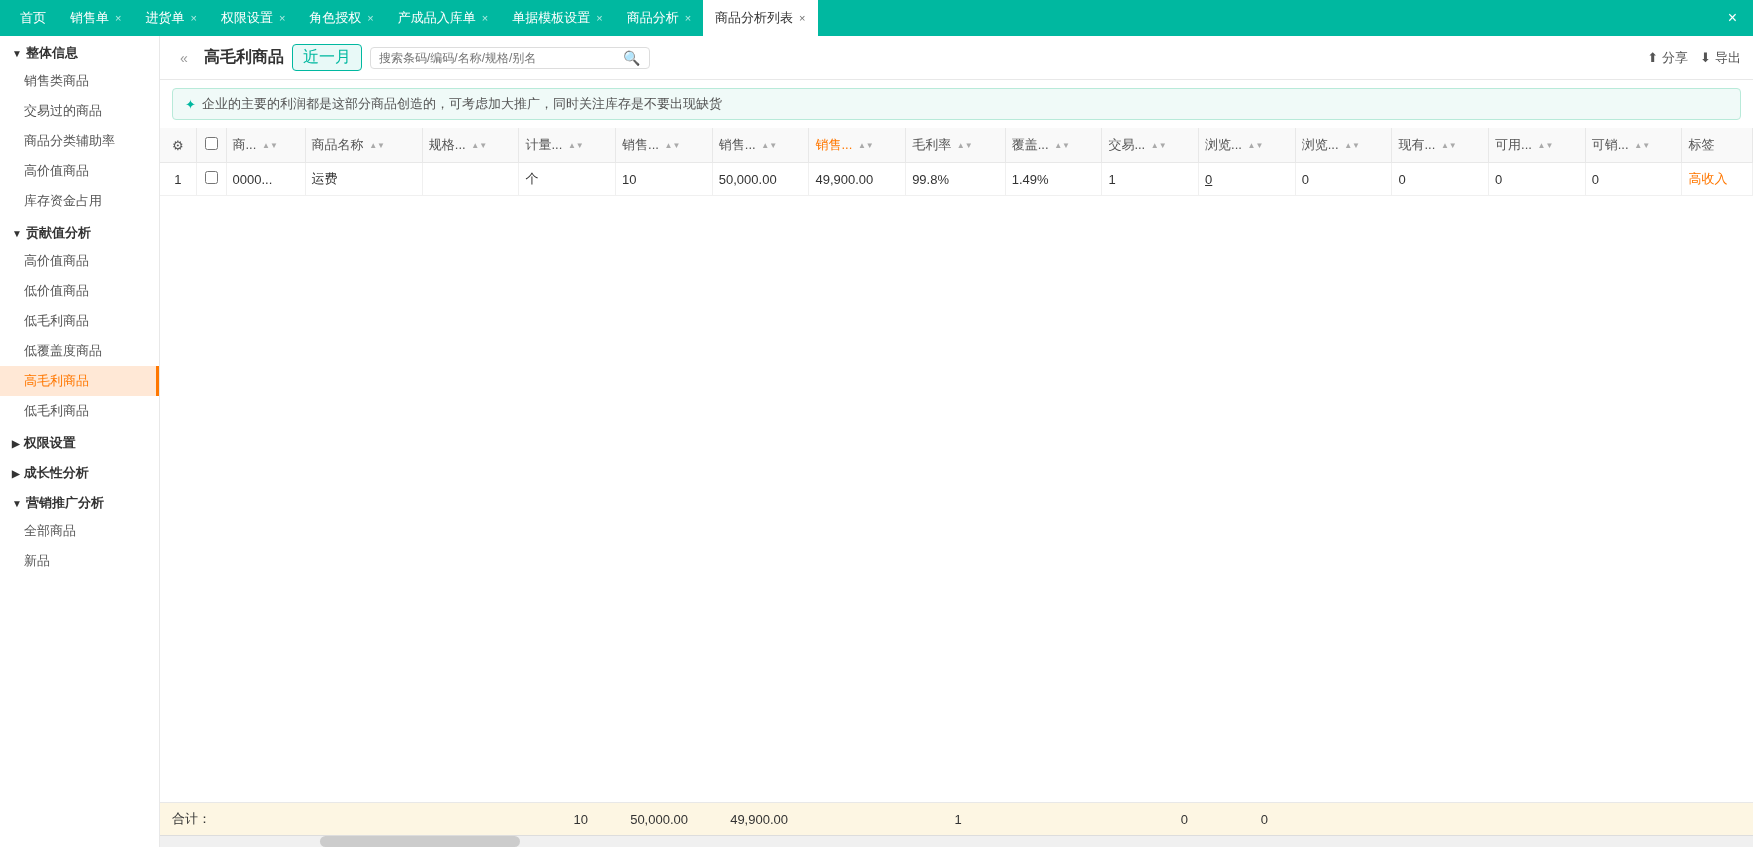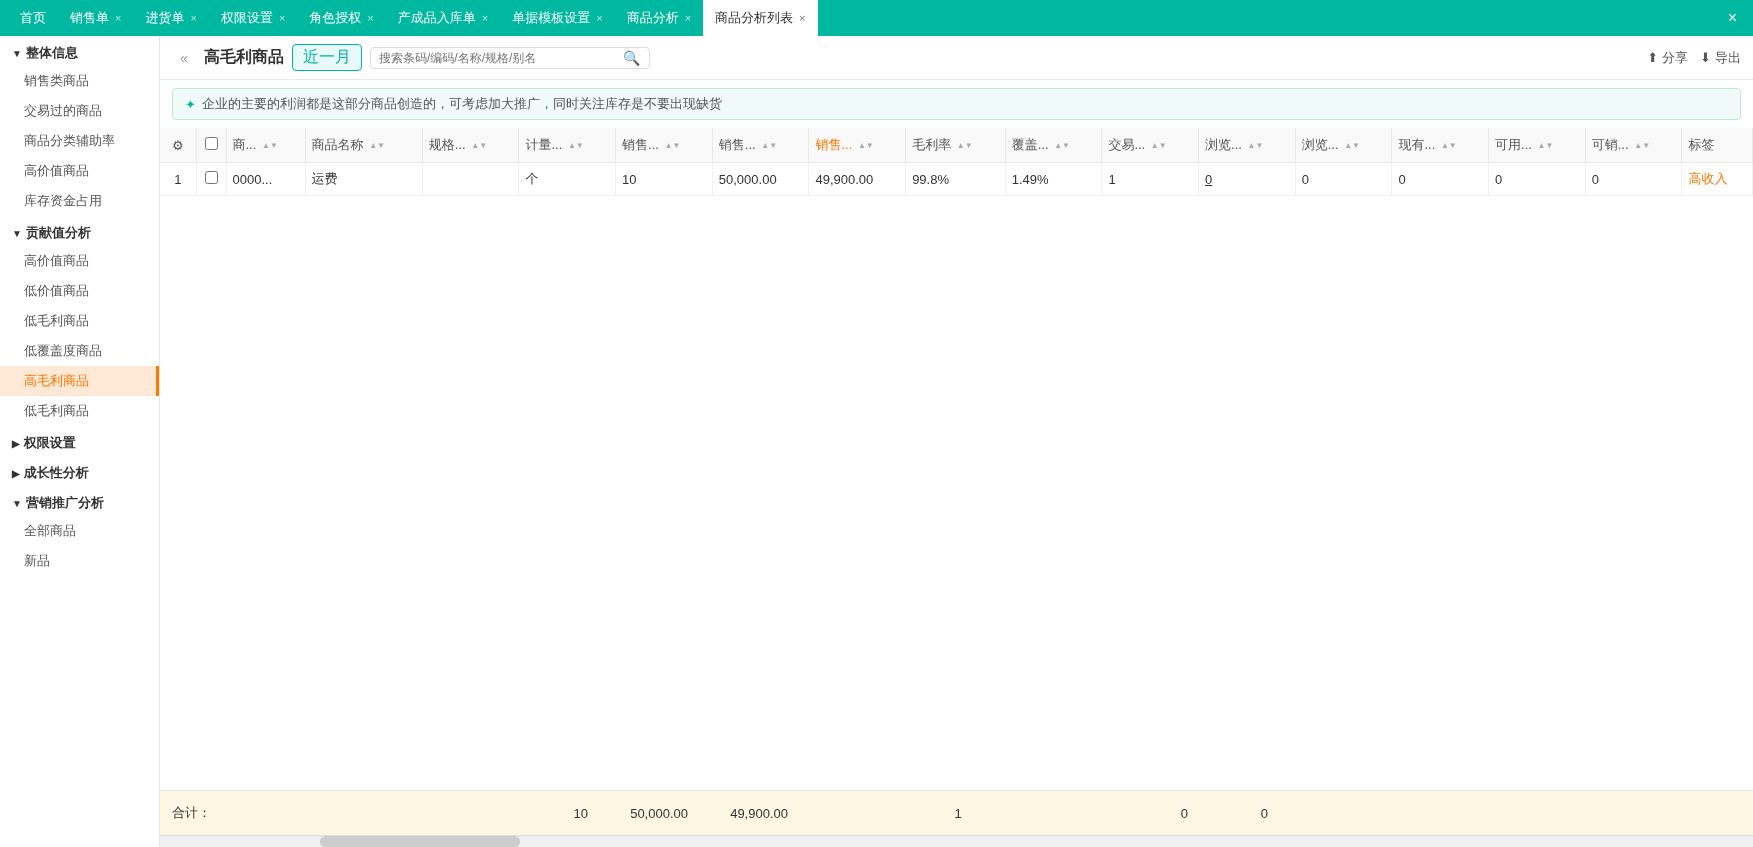--- a/index.html
+++ b/index.html
@@ -216,21 +216,21 @@
       text-decoration: underline;
       cursor: pointer;
     }
 
     
     .footer-total {
       background: #fdf6e3;
       border-top: 1px solid #e8e8e8;
       display: flex;
       align-items: center;
-      padding: 13px 12px;
+      padding: 7px 12px;
       font-size: 12px;
       color: #333;
       gap: 0;
     }
     .footer-total .label { min-width: 80px; color: #333; }
     .footer-cell {
       display: inline-block;
       text-align: right;
       color: #333;
     }

